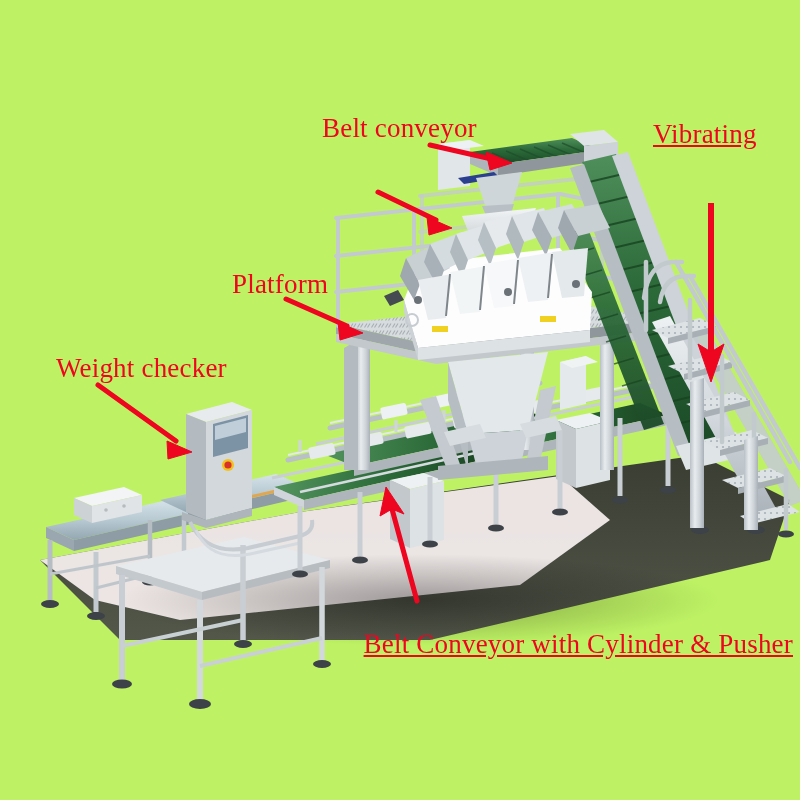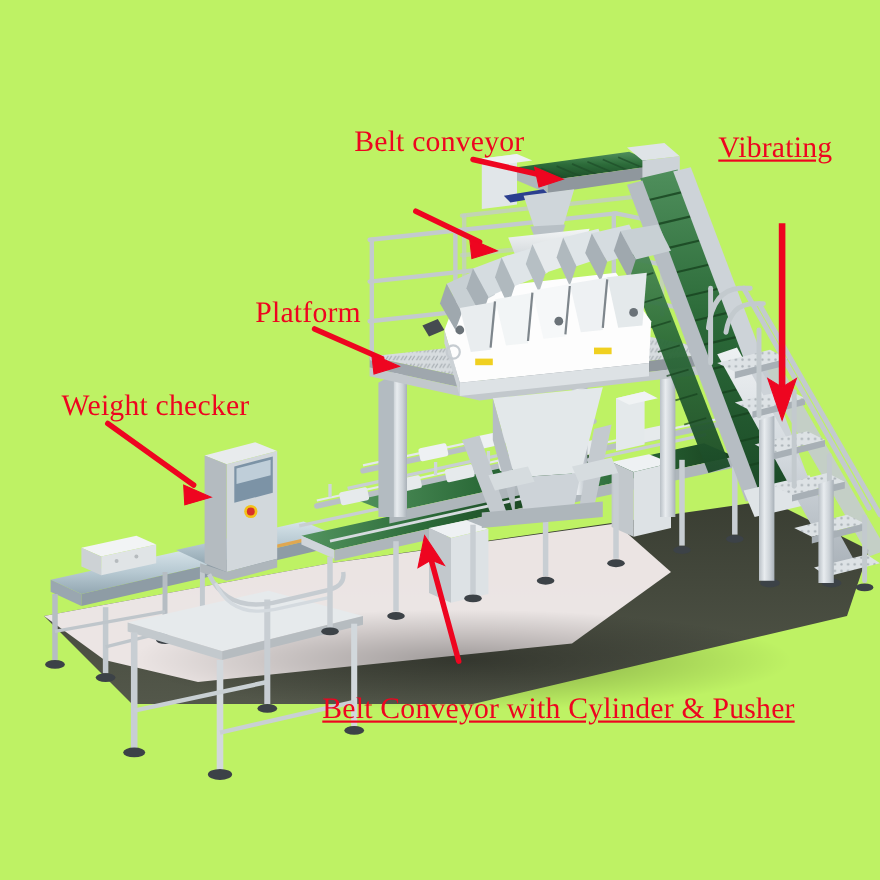--- a/index.html
+++ b/index.html
@@ -506,17 +506,17 @@
   </div>
 
   <div class="callout" style="left:56px;top:336px;margin-top:13px;">
     <span>Weight checker</span>
   </div>
 
   <div class="callout two-line" style="left:653px;top:110px;width:140px;line-height:1.85;">
     <div>Vibrating</div>
   </div>
 
-  <div class="callout two-line" style="left:293px;top:620px;width:500px;line-height:1.85;">
+  <div class="callout two-line" style="left:293px;top:620px;width:500px;line-height:1.85;text-align:right;">
     <div>Belt Conveyor with Cylinder &amp; Pusher</div>
   </div>
 
 </div>
 
 </body></html>

